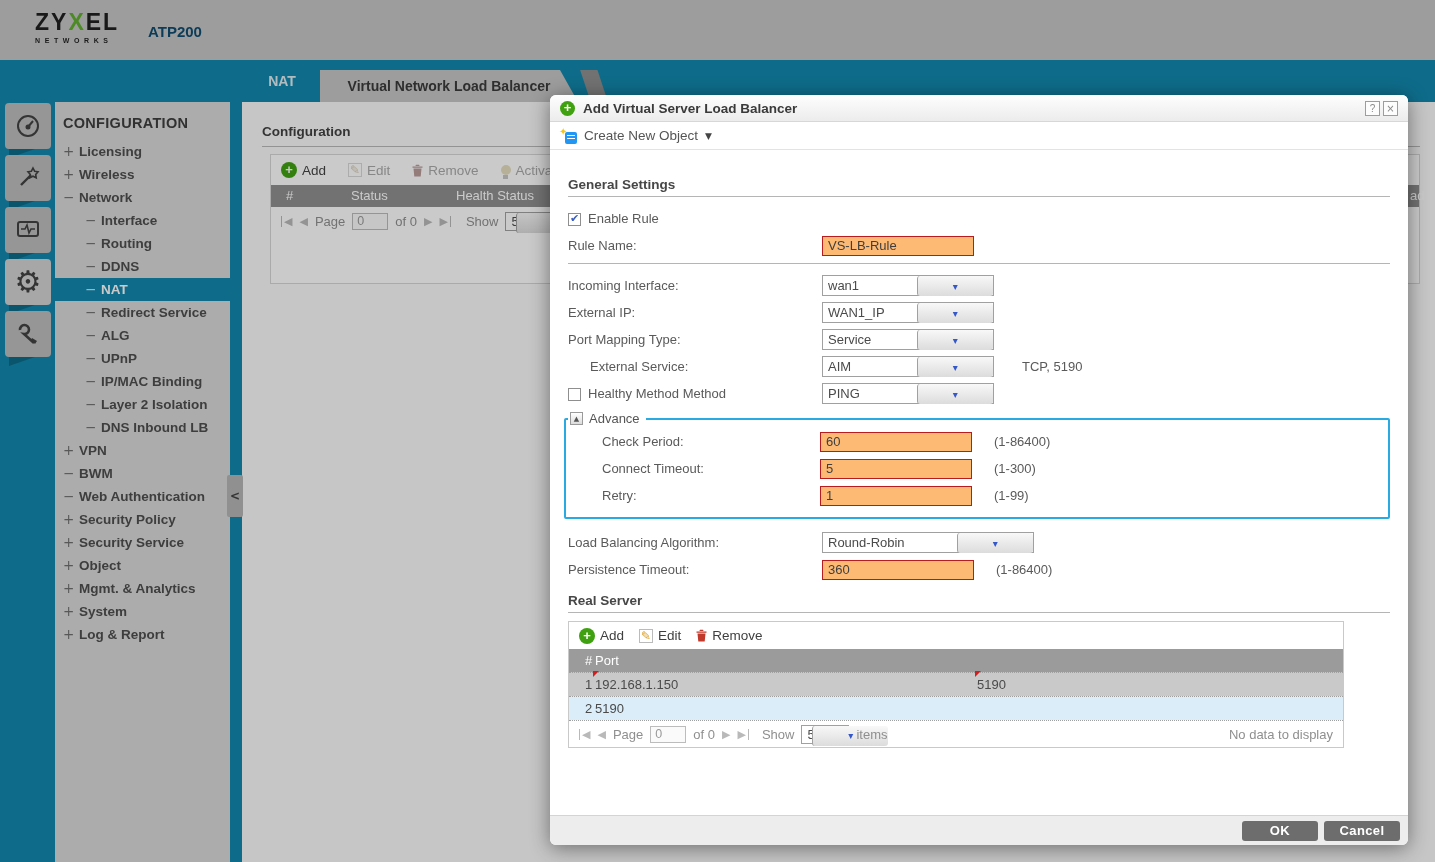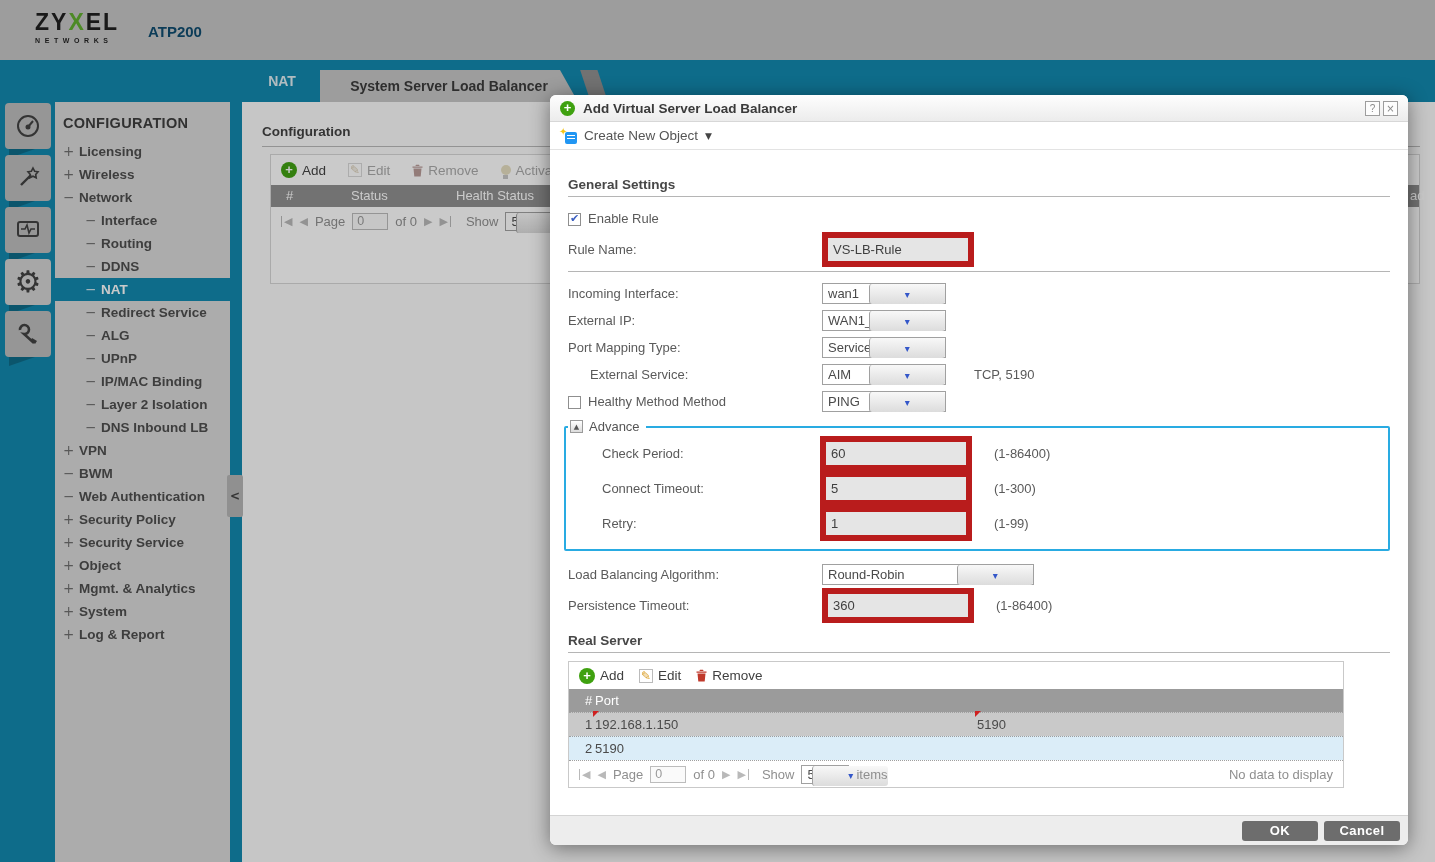--- a/index.html
+++ b/index.html
@@ -100,23 +100,23 @@
 
   .dlg-body { position:absolute; top:56px; left:0; right:0; bottom:30px; padding:16px 18px 0 18px; overflow:hidden;border-radius:29px; }
   .sec { font-weight:bold; font-size:13.5px; color:#474747; margin-top:10px; }
   .rule { border:0; border-top:1px solid #b5b5b5; margin:4px 0 8px 0; }
   .frow { display:flex; align-items:center; min-height:27px; }
   .flabel { width:254px; flex:0 0 auto; }
   .flabel.ind { padding-left:22px; }
   .cb { width:13px; height:13px; border:1px solid #8f8f8f; background:#fff; display:inline-flex;
         align-items:center; justify-content:center; margin-right:7px; flex:0 0 auto; position:relative; top:1px; }
   .cb.checked::after { content:"✔"; font-family:"DejaVu Sans",sans-serif; color:#3b5fc0; font-size:11px; margin-top:-2px; }
-  .txt { width:152px; height:35px; border:6px solid #b91c1c; padding:0 5px; font-family:inherit;
-         font-size:13px; color:#3f3f3f; background:#e5e5e5; }
-  .sel { width:124px; height:21px; border:1px solid #a0a0a0; background:#fff; display:flex; align-items:center; }
+  .txt { width:152px; height:20px; border:1px solid #b91c1c; padding:0 5px; font-family:inherit;
+         font-size:13px; color:#3f3f3f; background:#fdba74; }
+  .sel { width:172px; height:21px; border:1px solid #a0a0a0; background:#fff; display:flex; align-items:center; }
   .sel .v { flex:1; padding:0 5px; color:#4a4a4a; white-space:nowrap; overflow:hidden; }
   .sel .btn { width:17px; align-self:stretch; border-left:1px solid #a0a0a0;
          background:linear-gradient(#f8f8f8,#dcdcdc); color:#3457c9; font-size:10px; font-weight:bold;
          display:flex; align-items:center; justify-content:center; }
   .sel.wide { width:212px; }
   .sel.mini { width:48px; height:19px; }
   .hint { margin-left:22px; }
   .svc-info { margin-left:28px; }
 
   .adv { border:2px solid #29abe2; border-radius:2px; margin:4px 0 10px -4px; padding:2px 0 8px 0; }
@@ -156,21 +156,21 @@
   <div class="logo">
     <div class="logo-main"><span>ZY</span><span class="logo-x">X</span><span>EL</span></div>
     <div class="logo-sub">NETWORKS</div>
   </div>
   <div class="model">ATP200</div>
 </div>
 
 <div class="tabbar">
   <div class="tab-nat">NAT</div>
   <div class="tab-shadow"></div>
-  <div class="tab-active">System Server Load Balancer</div>
+  <div class="tab-active">Virtual Network Load Balancer</div>
 </div>
 
 <div class="rail">
   <div class="rail-tile" style="top:1px">
     <span>
       <svg width="28" height="28" viewBox="0 0 28 28" fill="none" stroke="#3f3f3f" stroke-width="2">
         <circle cx="14" cy="14" r="10"></circle>
           <line x1="14" y1="15" x2="19" y2="9"></line>
           <circle cx="14" cy="15" r="1.5" fill="#3f3f3f"></circle>
       </svg>

